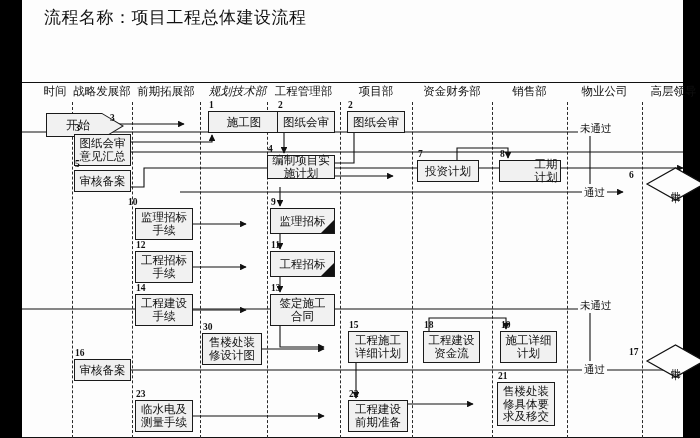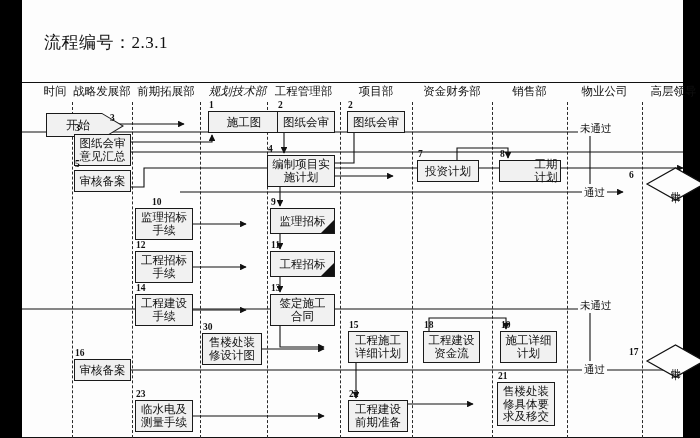--- a/index.html
+++ b/index.html
@@ -68,21 +68,21 @@
 </head>
 <body>
 
 <div id="page">
 
   <div class="leftbar"></div>
   <div class="sheet"></div>
   <div class="rightbar"></div>
 
   <div class="header">
-    <div class="line l2">流程编号：2.3.1</div>
+    <div class="line l1">流程名称：项目工程总体建设流程</div>
   </div>
   <div class="hrule"></div>
   <div class="hrule2"></div>
 
   <div class="laneheads" id="laneheads">
       <div class="lanehead" style="left: 0px; width: 50px; padding-left: 8px;">时间</div>
       <div class="lanehead" style="left: 50px; width: 60px;">战略发展部</div>
       <div class="lanehead" style="left: 110px; width: 68px;">前期拓展部</div>
       <div class="lanehead" style="left: 182px; width: 67px; font-style: italic;">规划技术部</div>
       <div class="lanehead" style="left: 245px; width: 73px;">工程管理部</div>
@@ -192,40 +192,40 @@
       </div>
       <div class="num" style="left: 278px; top: 100px;">2</div>
       <div class="node" style="left: 347px; top: 111px; width: 58px; height: 22px;">
         <div class="t">图纸会审</div>
       </div>
       <div class="num" style="left: 348px; top: 100px;">2</div>
       <div class="node" style="left: 74px; top: 134px; width: 57px; height: 32px;">
         <div class="t">图纸会审<br>意见汇总</div>
       </div>
       <div class="num" style="left: 75px; top: 123px;">3</div>
-      <div class="node" style="left: 267px; top: 155px; width: 68px; height: 32px;">
+      <div class="node" style="left: 267px; top: 155px; width: 68px; height: 24px;">
         <div class="t">编制项目实<br>施计划</div>
       </div>
       <div class="num" style="left: 268px; top: 144px;">4</div>
       <div class="node" style="left: 74px; top: 170px; width: 57px; height: 22px;">
         <div class="t">审核备案</div>
       </div>
       <div class="num" style="left: 75px; top: 159px;">5</div>
       <div class="node" style="left: 417px; top: 160px; width: 62px; height: 22px;">
         <div class="t">投资计划</div>
       </div>
       <div class="num" style="left: 418px; top: 149px;">7</div>
       <div class="node" style="left: 499px; top: 160px; width: 62px; height: 22px; padding-left: 32px;">
         <div class="t">工期计划</div>
       </div>
       <div class="num" style="left: 500px; top: 149px;">8</div>
       <div class="node" style="left: 135px; top: 208px; width: 58px; height: 32px;">
         <div class="t">监理招标<br>手续</div>
       </div>
-      <div class="num" style="left: 152px; top: 197px;">10</div>
+      <div class="num" style="left: 128px; top: 197px;">10</div>
       <div class="node tri" style="left: 270px; top: 208px; width: 65px; height: 26px;">
         <div class="t">监理招标</div>
       </div>
       <div class="num" style="left: 271px; top: 197px;">9</div>
       <div class="node" style="left: 135px; top: 251px; width: 58px; height: 32px;">
         <div class="t">工程招标<br>手续</div>
       </div>
       <div class="num" style="left: 136px; top: 240px;">12</div>
       <div class="node tri" style="left: 270px; top: 251px; width: 65px; height: 26px;">
         <div class="t">工程招标</div>

